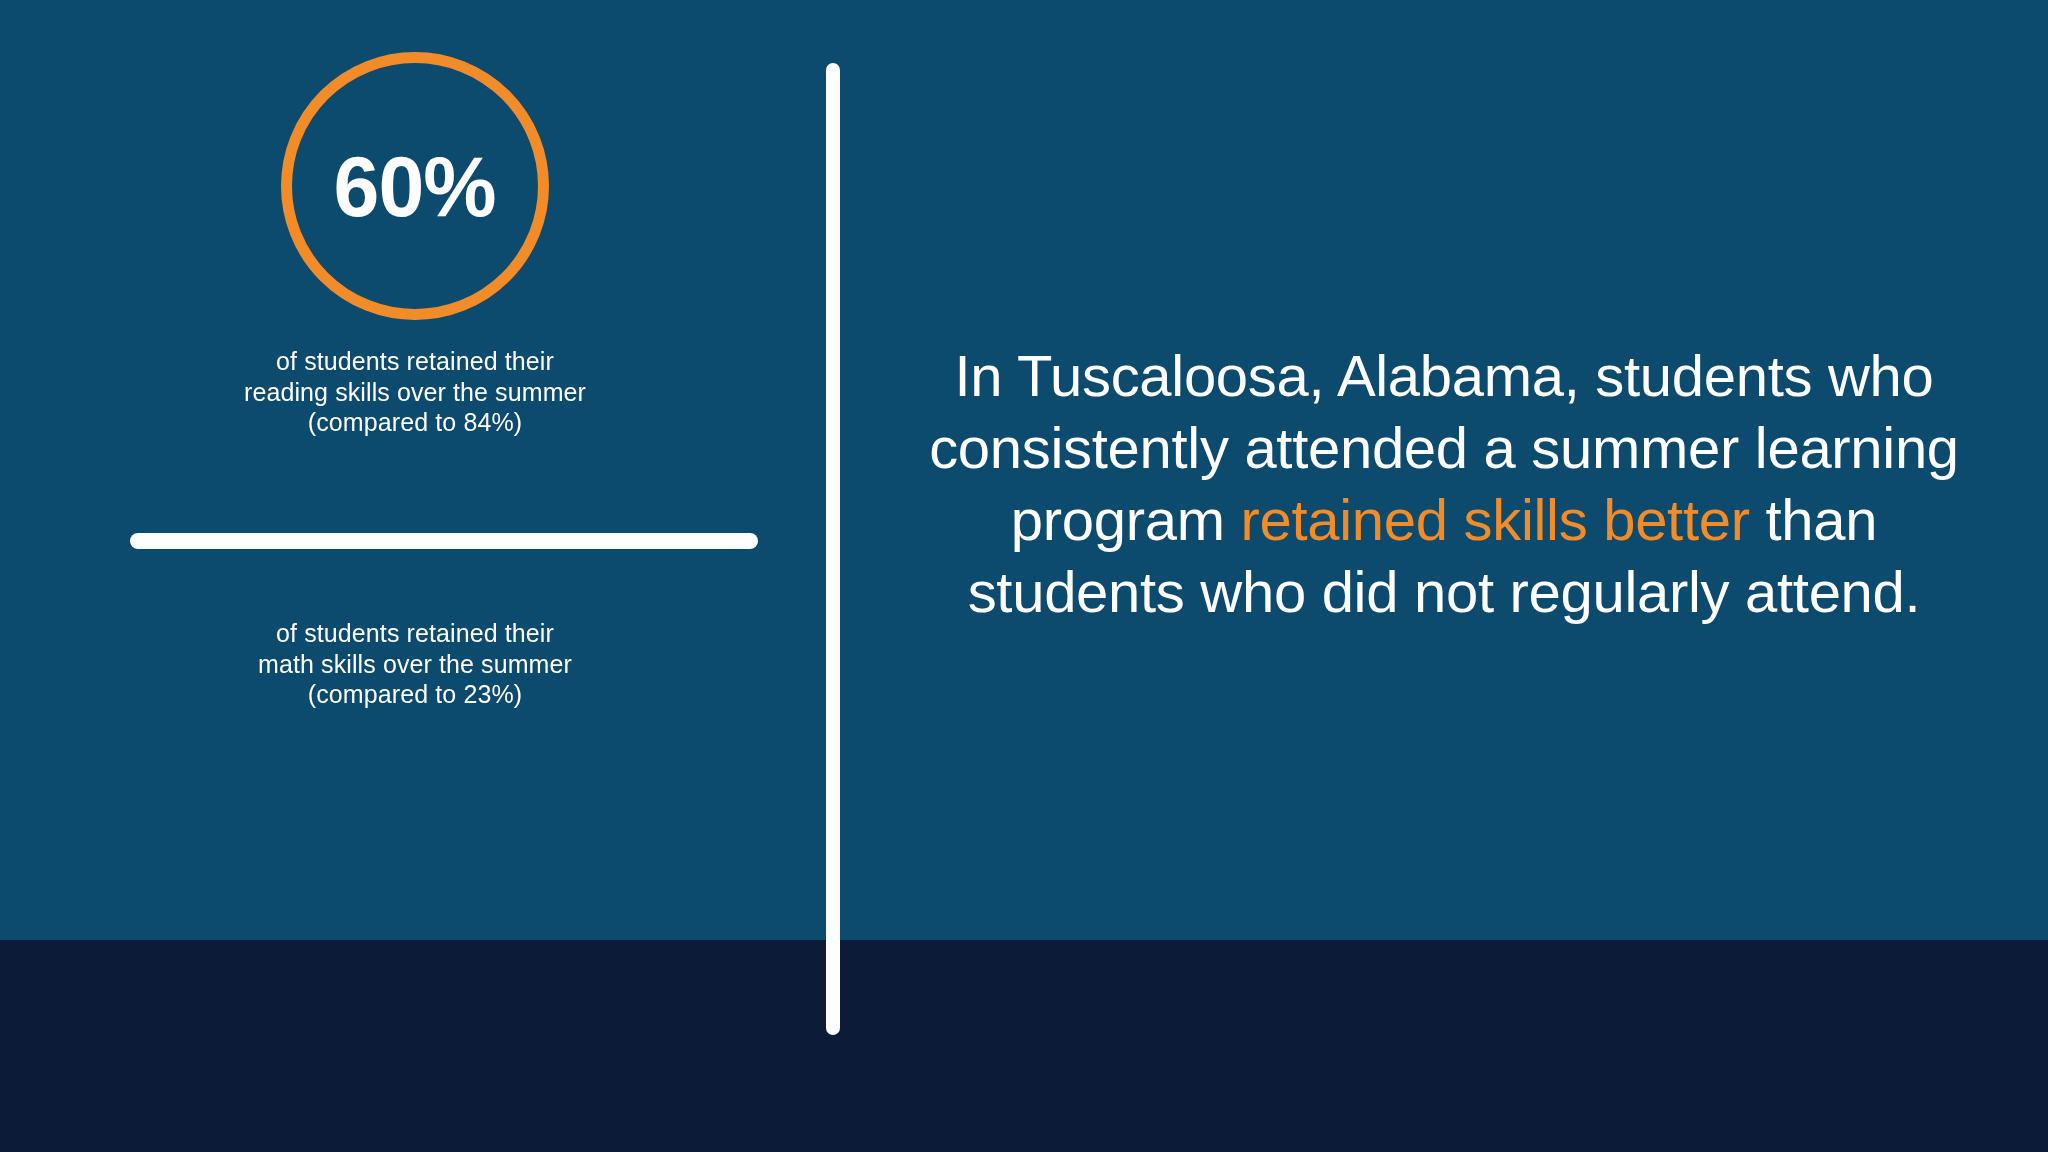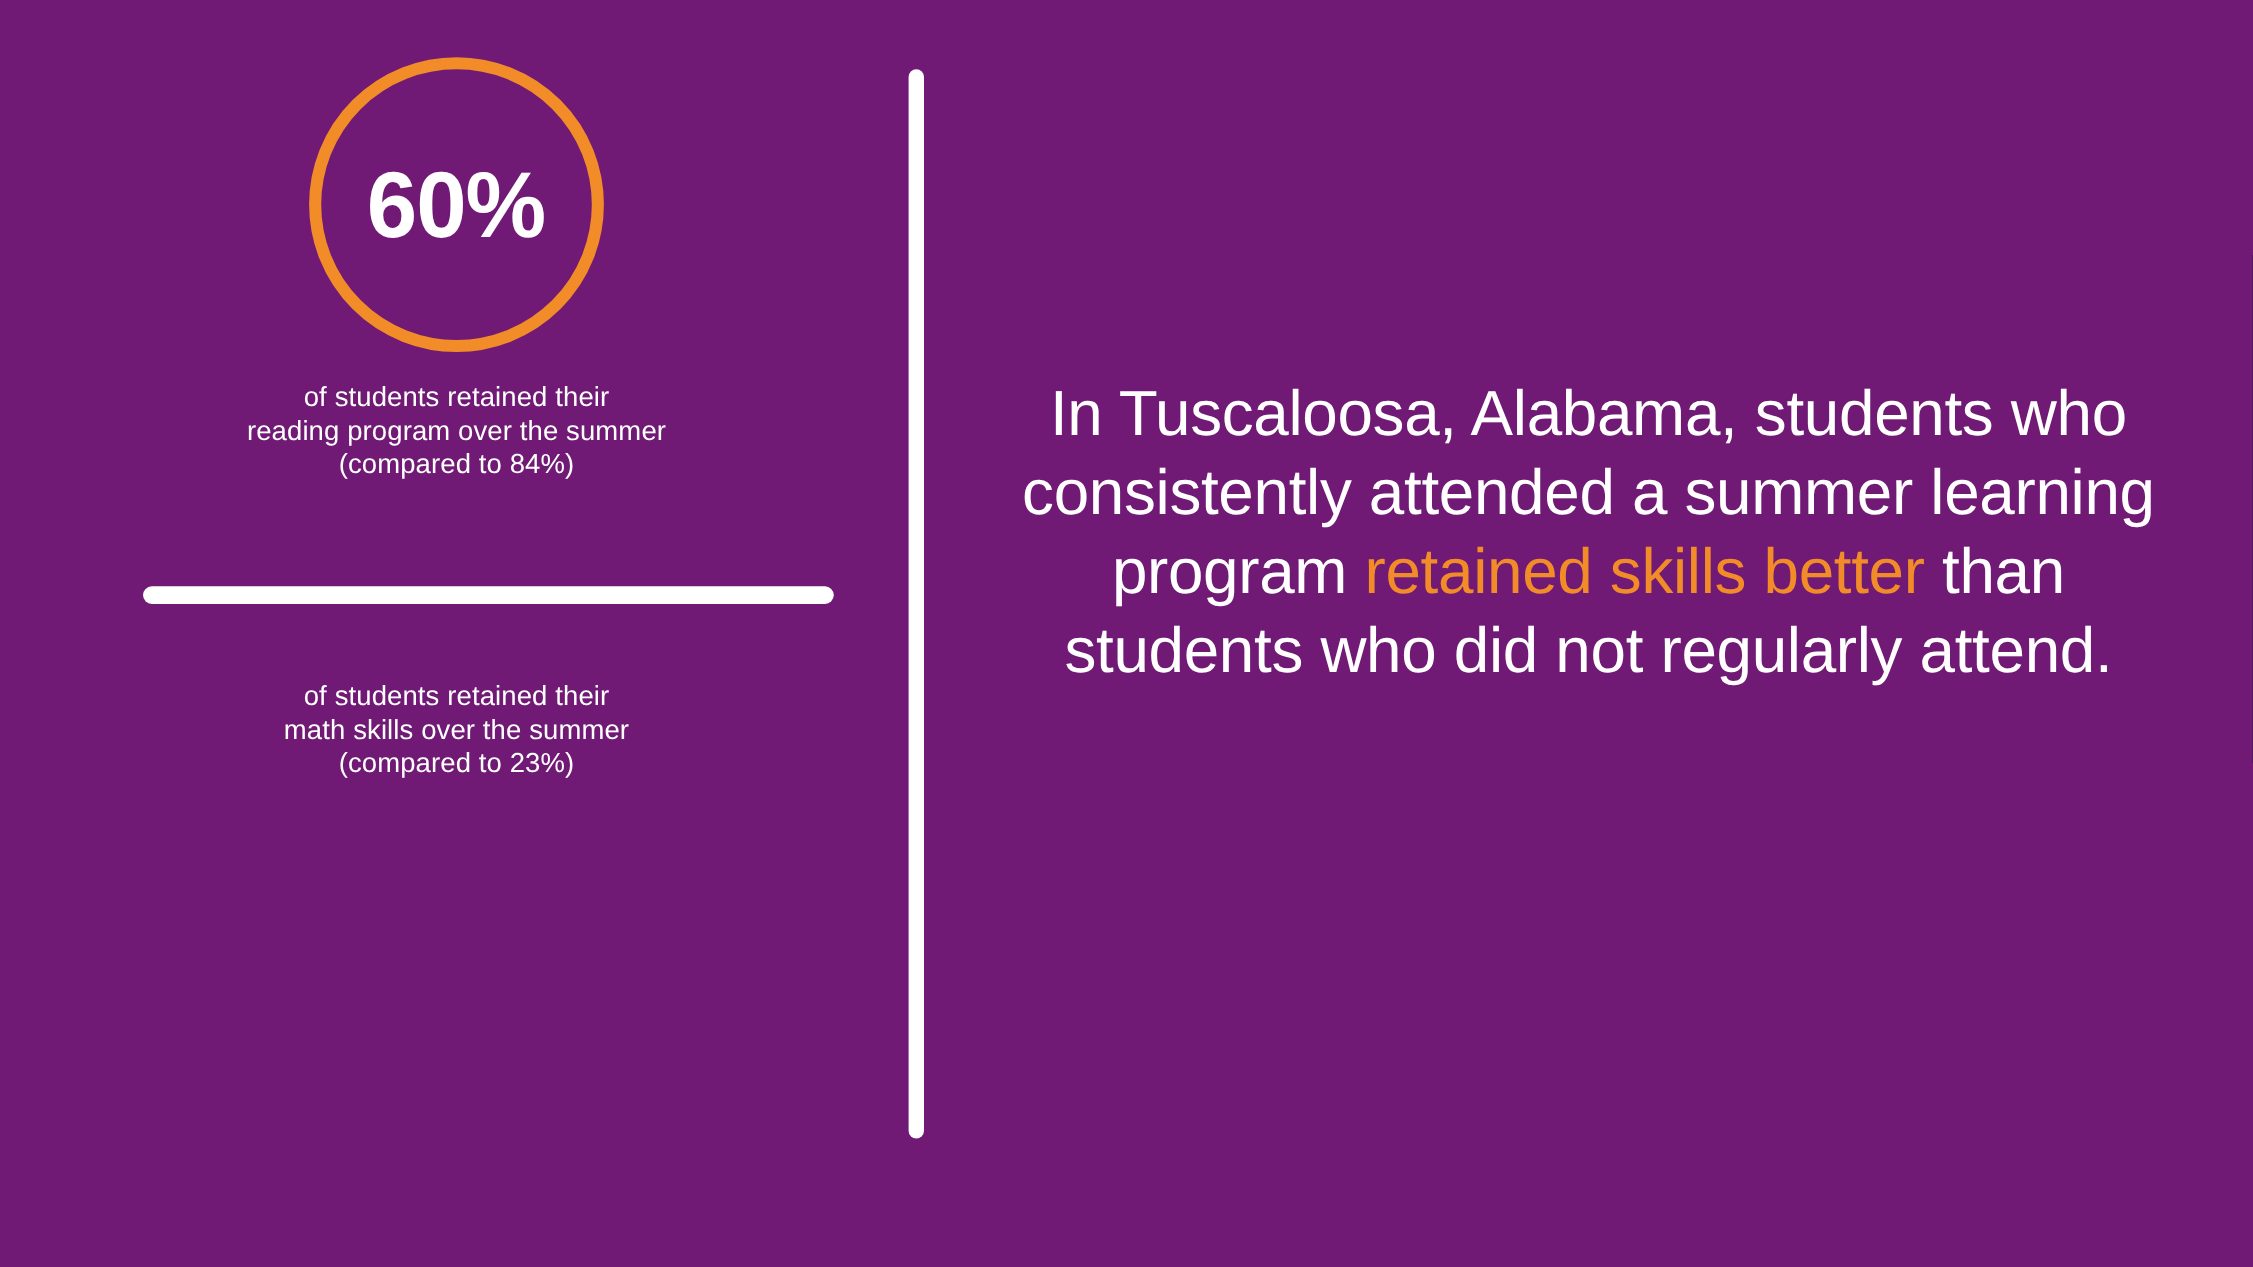--- a/index.html
+++ b/index.html
@@ -14,22 +14,22 @@
   body {
     background:#0b1b38;
     font-family:"Liberation Sans", sans-serif;
     color:#ffffff;
     -webkit-font-smoothing:antialiased;
   }
 
   #infographic {
     position:relative;
     width:2048px;
-    height:1152px;
-    background:#701a75;
+    height:940px;
+    background:#0c4a6e;
   }
 
   
   .left-column {
     position:absolute;
     left:0;
     top:0;
     width:830px;
     height:1152px;
   }
@@ -133,21 +133,21 @@
 <div id="infographic">
 
   <div class="left-column">
 
     <div class="stat-block reading">
       <div class="stat-ring">
         <span class="stat-value">60%</span>
       </div>
       <div class="stat-caption">
         <span class="caption-line">of students retained their</span>
-        <span class="caption-line">reading program over the summer</span>
+        <span class="caption-line">reading skills over the summer</span>
         <span class="caption-line">(compared to 84%)</span>
       </div>
     </div>
 
     <div class="horizontal-divider"></div>
 
     <div class="stat-block math">
       <div class="stat-caption">
         <span class="caption-line">of students retained their</span>
         <span class="caption-line">math skills over the summer</span>

